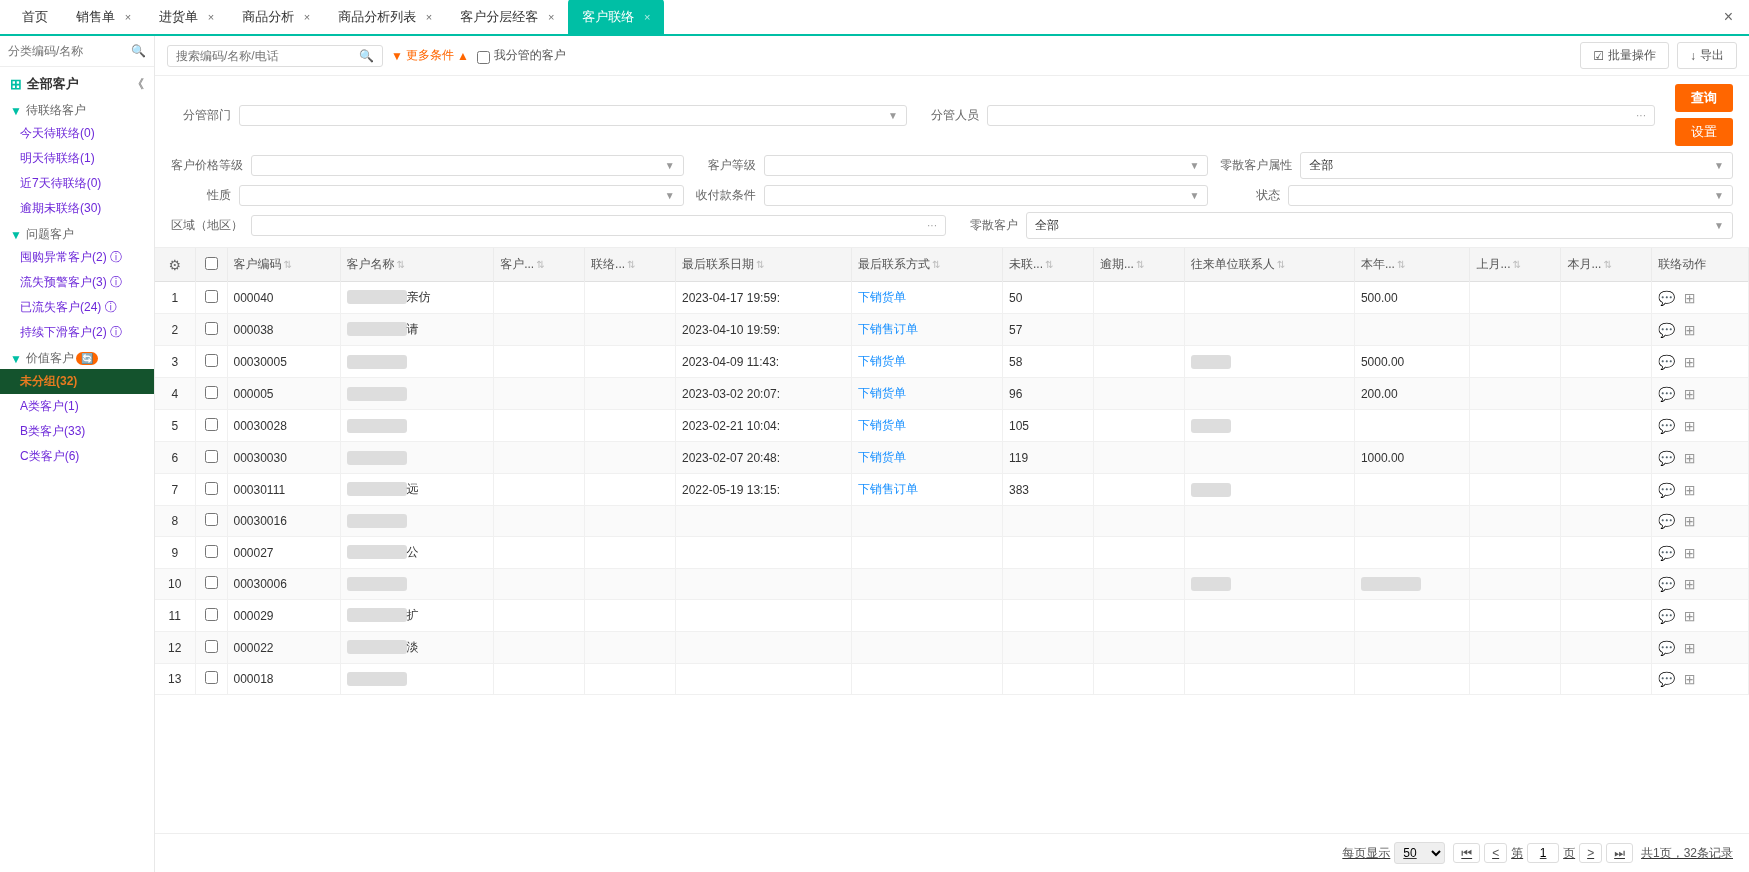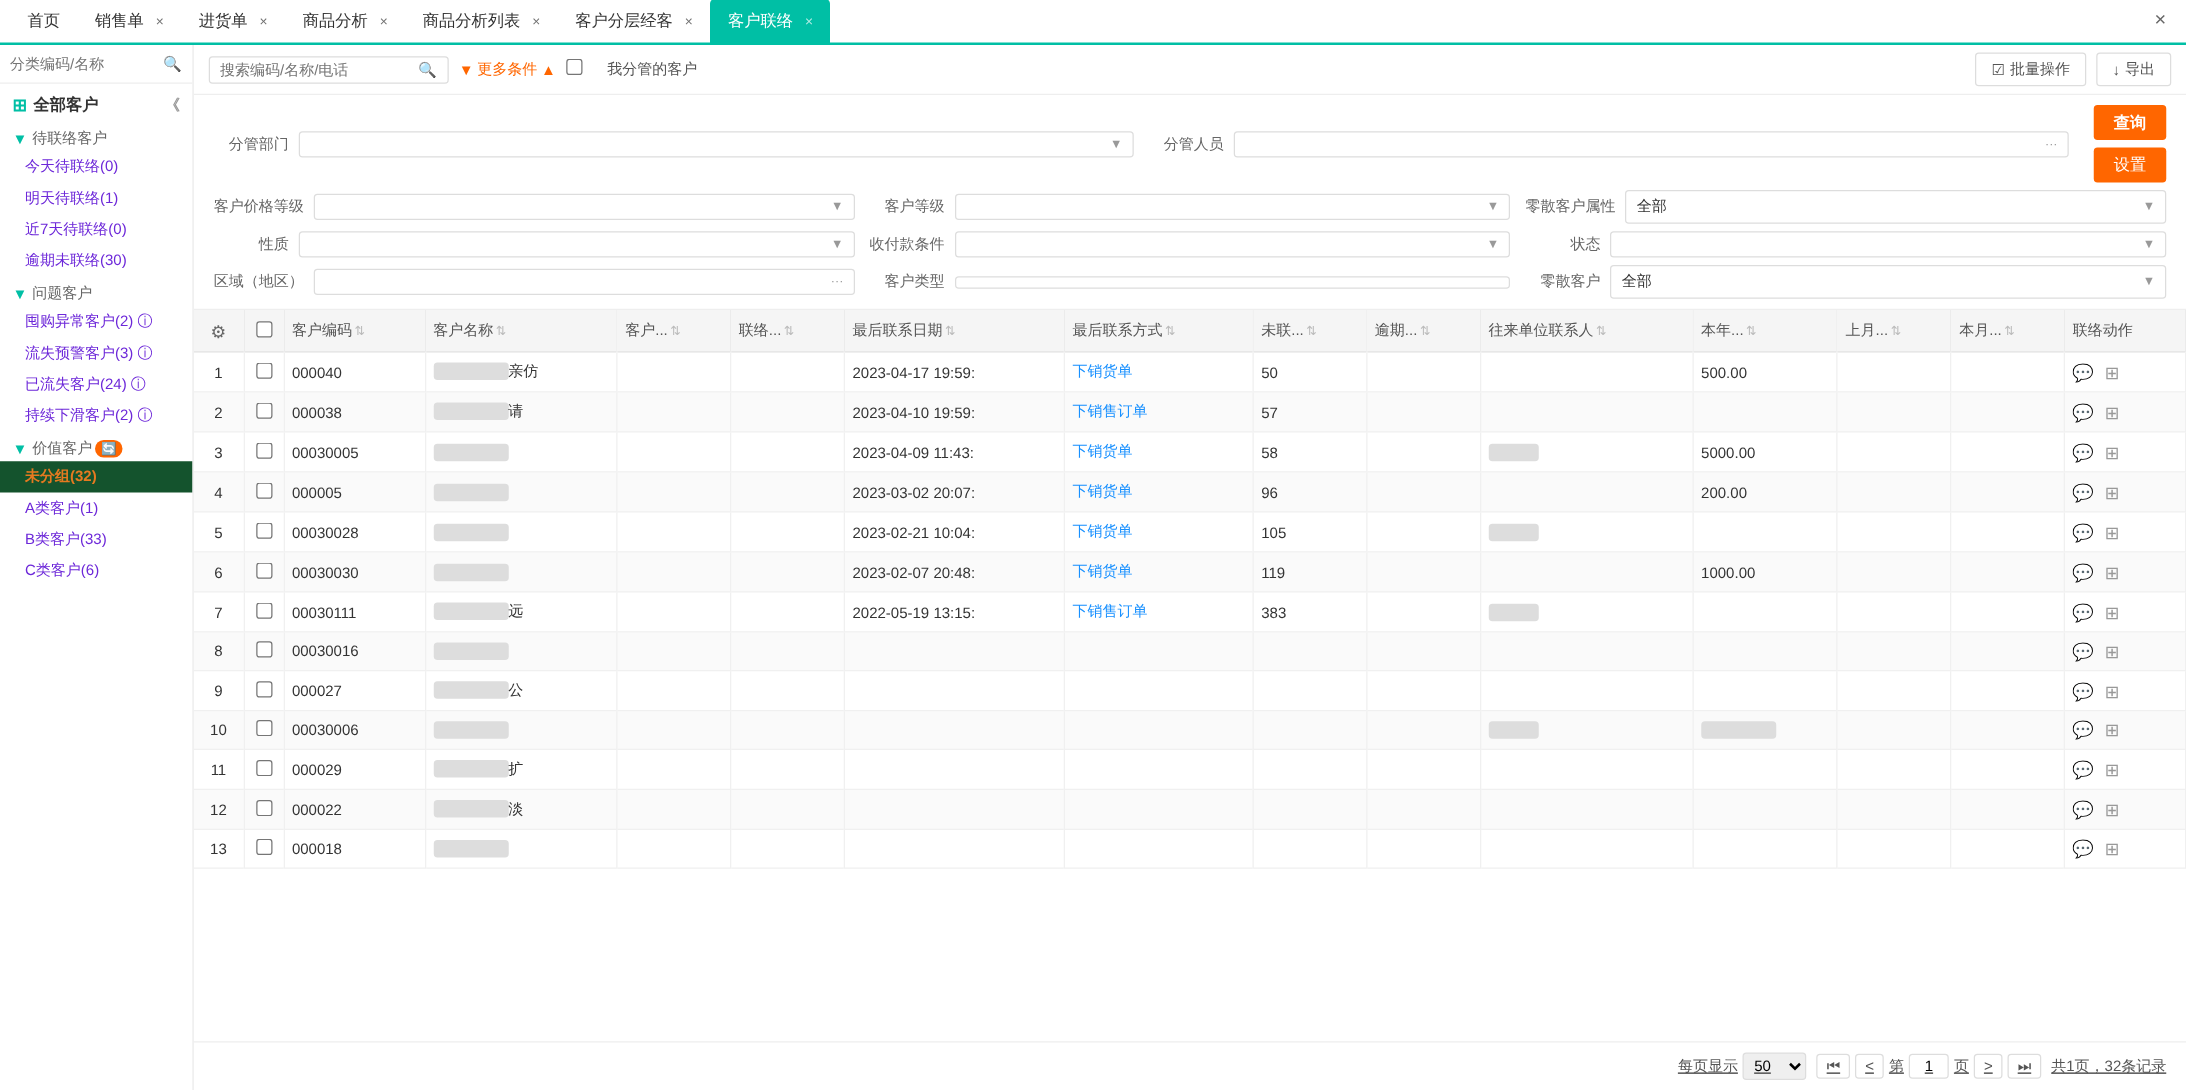--- a/index.html
+++ b/index.html
@@ -134,40 +134,40 @@
       gap: 8px;
       border-bottom: 1px solid #eee;
     }
     .filter-search {
       display: flex;
       align-items: center;
       border: 1px solid #ddd;
       border-radius: 3px;
       padding: 3px 8px;
       background: #fff;
-      width: 192px;
+      width: 216px;
     }
     .filter-search input {
       border: none;
       outline: none;
       font-size: 12px;
       width: 100%;
     }
     .filter-more {
       display: flex;
       align-items: center;
       color: #ff6600;
       cursor: pointer;
       font-size: 12px;
       gap: 3px;
     }
     .filter-checkbox {
       display: flex;
-      align-items: flex-start;
-      gap: 20px;
+      align-items: flex-end;
+      gap: 4px;
       font-size: 12px;
       color: #555;
     }
     .filter-spacer { flex: 1; }
     .btn-batch {
       border: 1px solid #ddd;
       background: #fff;
       padding: 4px 12px;
       border-radius: 3px;
       cursor: pointer;
@@ -582,27 +582,20 @@
 
       <div class="adv-filter-row">
         <div class="filter-field">
           <span class="filter-field-label">区域（地区）</span>
           <div class="filter-field-select">
             <span></span>
             <span class="sel-arrow">···</span>
           </div>
         </div>
         <div class="filter-field">
-          <span class="filter-field-label">客户类型</span>
-          <div class="filter-field-select">
-            <span></span>
-            <span class="sel-arrow"></span>
-          </div>
-        </div>
-        <div class="filter-field">
           <span class="filter-field-label">零散客户</span>
           <div class="filter-field-select">
             <span>全部</span>
             <span class="sel-arrow">▼</span>
           </div>
         </div>
       </div>
     </div>
 
     <div class="table-container">

